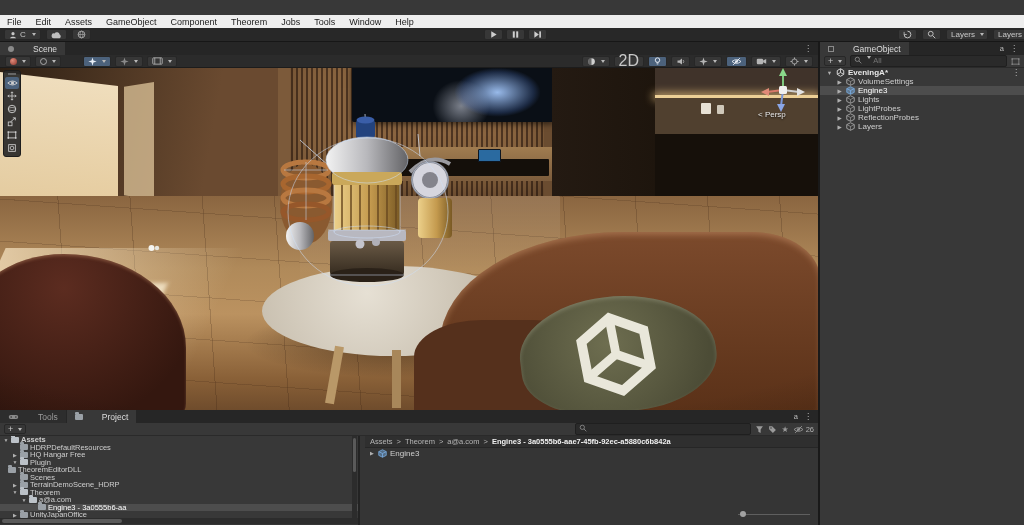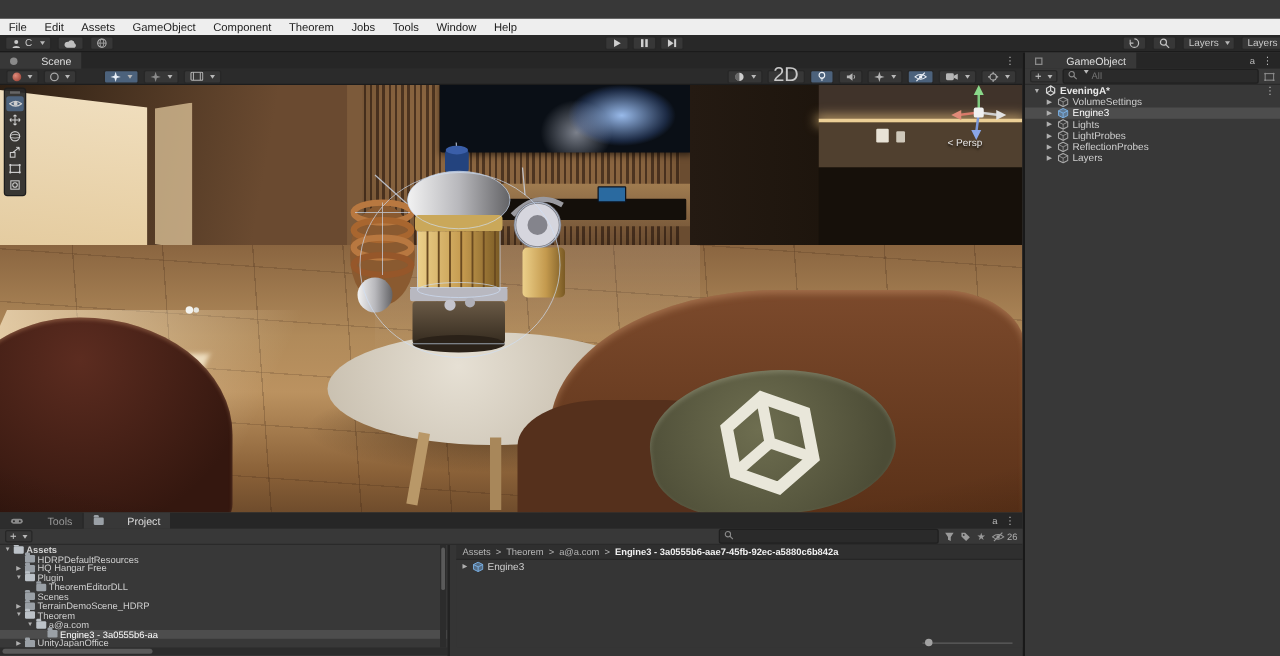--- a/index.html
+++ b/index.html
@@ -640,21 +640,21 @@
       <div class="ptrow" style="padding-left:12px">
         <span class="arr">▶</span>
         <span class="folder"></span>
         <span>HQ Hangar Free</span>
       </div>
       <div class="ptrow" style="padding-left:12px">
         <span class="arr">▼</span>
         <span class="folder open"></span>
         <span>Plugin</span>
       </div>
-      <div class="ptrow" style="padding-left:21px">
+      <div class="ptrow" style="">
         <span class="arr"></span>
         <span class="folder"></span>
         <span>TheoremEditorDLL</span>
       </div>
       <div class="ptrow" style="padding-left:12px">
         <span class="arr"></span>
         <span class="folder"></span>
         <span>Scenes</span>
       </div>
       <div class="ptrow" style="padding-left:12px">

